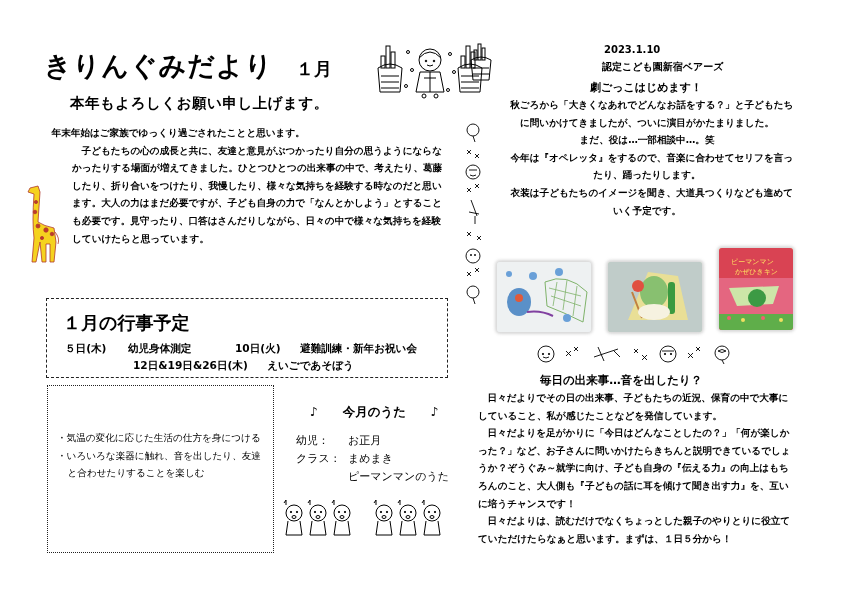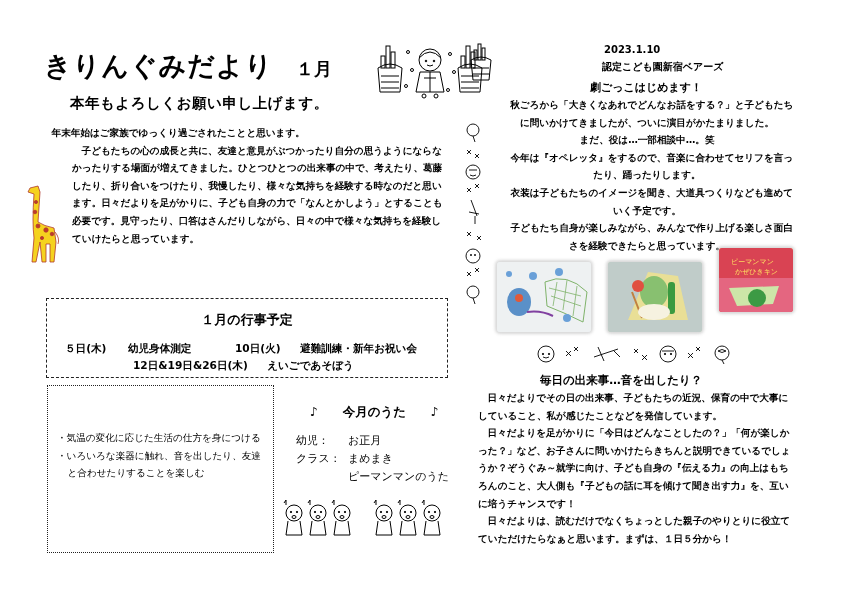--- a/index.html
+++ b/index.html
@@ -17,21 +17,21 @@
   .header-art { left: 376px; top: 42px; width: 108px; height: 60px; }
 
   
   .intro { left: 42px; top: 124px; width: 408px; font-size: 9.6px; line-height: 17.6px; font-weight: bold; }
   .intro p { text-indent: 1em; }
   .intro .p3 { padding-left: 30px; }
   .giraffe { left: 24px; top: 182px; width: 40px; height: 82px; }
 
   
   .events { left: 46px; top: 298px; width: 402px; height: 80px; border: 1.4px dashed #222; }
-  .events-title { position: absolute; left: 0; right: 0; top: 12px; text-align: center; font-size: 13px; font-weight: bold; }
+  .events-title { position: absolute; left: 16px; right: 0; top: 12px; font-size: 18px; font-weight: bold; }
   .events-row { position: absolute; font-size: 10.6px; font-weight: bold; white-space: nowrap; }
 
   
   .aims { left: 47px; top: 385px; width: 227px; height: 168px; border: 1.5px dotted #222; }
   .aims-title { position: absolute; left: 0; right: 0; top: 13px; text-align: center; font-size: 14px; font-weight: bold; }
   .aims-list { position: absolute; left: 9px; right: 6px; top: 43px; font-size: 9.6px; line-height: 17.5px; list-style: none; }
   .aims-list li { padding-left: 1.1em; text-indent: -1.1em; }
   .aims-list li::before { content: "・"; }
 
   
@@ -47,21 +47,21 @@
   .org { left: 602px; top: 60px; font-size: 10px; font-weight: bold; }
   .kadomatsu-right { left: 470px; top: 42px; width: 22px; height: 40px; }
   .play-title { left: 590px; top: 80px; font-size: 11px; font-weight: bold; }
   .play-text { left: 499px; top: 96px; width: 296px; font-size: 9.6px; line-height: 17.6px; font-weight: bold; text-align: center; }
   .play-text p.ind { text-indent: 1em; }
   .side-icons { left: 461px; top: 120px; width: 28px; height: 190px; }
 
   .photo { position: absolute; border-radius: 3px; overflow: hidden; box-shadow: 0 0 3px 2px rgba(200,200,200,0.7); }
   .photo1 { left: 497px; top: 262px; width: 94px; height: 70px; background: #e8ecef; }
   .photo2 { left: 608px; top: 262px; width: 94px; height: 70px; background: #cfd9c6; }
-  .photo3 { left: 719px; top: 248px; width: 74px; height: 64px; background: #fdba74; }
+  .photo3 { left: 719px; top: 248px; width: 74px; height: 82px; background: #fdba74; }
 
   .divider-art { left: 534px; top: 343px; width: 226px; height: 22px; }
   .daily-title { left: 540px; top: 373px; font-size: 11.5px; font-weight: bold; }
   .daily-text { left: 478px; top: 389px; width: 320px; font-size: 9.6px; line-height: 17.6px; font-weight: bold; }
   .daily-text p.ind { text-indent: 1em; }
 </style>
 </head>
 <body>
 
 <div class="abs title">きりんぐみだより</div>
@@ -97,21 +97,21 @@
       <circle cx="36" cy="28" r="1.5"></circle>
       <circle cx="30" cy="44" r="1.5"></circle>
     <circle cx="74" cy="12" r="1.5"></circle>
       <circle cx="78" cy="30" r="1.5"></circle>
       <circle cx="72" cy="48" r="1.5"></circle>
   </g>
 </svg>
 
 <div class="abs intro">
   <p>年末年始はご家族でゆっくり過ごされたことと思います。</p>
-  <p class="p3">子どもたちの心の成長と共に、友達と意見がぶつかったり自分の思うようにならなかったりする場面が増えてきました。ひとつひとつの出来事の中で、考えたり、葛藤したり、折り合いをつけたり、我慢したり、様々な気持ちを経験する時なのだと思います。日々だよりを足がかりに、子ども自身の力で「なんとかしよう」とすることも必要です。見守ったり、口答はさんだりしながら、日々の中で様々な気持ちを経験していけたらと思っています。</p>
+  <p class="p3">子どもたちの心の成長と共に、友達と意見がぶつかったり自分の思うようにならなかったりする場面が増えてきました。ひとつひとつの出来事の中で、考えたり、葛藤したり、折り合いをつけたり、我慢したり、様々な気持ちを経験する時なのだと思います。大人の力はまだ必要ですが、子ども自身の力で「なんとかしよう」とすることも必要です。見守ったり、口答はさんだりしながら、日々の中で様々な気持ちを経験していけたらと思っています。</p>
 </div>
 
 <svg class="abs giraffe" viewBox="0 0 40 82">
   <g stroke="#b03a2e" stroke-width="0.8">
     <path d="M6 6 L14 4 L16 10 L14 40 Q20 44 30 46 L32 60 L30 80 L26 80 L26 62 L22 62 L22 80 L18 80 L16 60 L12 80 L8 80 L10 56 Q8 40 10 12 L4 10 Z" fill="#f5d21f"></path>
     <circle cx="12" cy="20" r="1.6" fill="#c0392b"></circle>
       <circle cx="11" cy="30" r="1.8" fill="#c0392b"></circle>
     <circle cx="14" cy="44" r="2" fill="#c0392b"></circle>
       <circle cx="22" cy="48" r="2.2" fill="#c0392b"></circle>
     <circle cx="28" cy="52" r="1.8" fill="#c0392b"></circle>
@@ -197,21 +197,20 @@
 </svg>
 <div class="abs date">2023.1.10</div>
 <div class="abs org">認定こども園新宿ベアーズ</div>
 
 <div class="abs play-title">劇ごっこはじめます！</div>
 <div class="abs play-text">
   <p class="ind">秋ごろから「大きくなあれでどんなお話をする？」と子どもたちに問いかけてきましたが、ついに演目がかたまりました。</p>
   <p>まだ、役は…一部相談中…。笑</p>
   <p class="ind">今年は『オペレッタ』をするので、音楽に合わせてセリフを言ったり、踊ったりします。</p>
   <p class="ind">衣装は子どもたちのイメージを聞き、大道具つくりなども進めていく予定です。</p>
-  <p class="ind">子どもたち自身が楽しみながら、みんなで作り上げる楽しさ面白さを経験できたらと思っています。</p>
 </div>
 
 <svg class="abs side-icons" viewBox="0 0 28 190">
   <g fill="none" stroke="#000" stroke-width="0.9">
     <circle cx="12" cy="10" r="6"></circle>
       <path d="M12 16 L14 22"></path>
     <path d="M6 30 l4 4 M10 30 l-4 4 M14 34 l4 4 M18 34 l-4 4"></path>
     <circle cx="12" cy="52" r="7"></circle>
       <path d="M8 50 h8 M9 55 q3 2 6 0"></path>
     <path d="M6 68 l4 4 M10 68 l-4 4 M14 64 l4 4 M18 64 l-4 4"></path>

